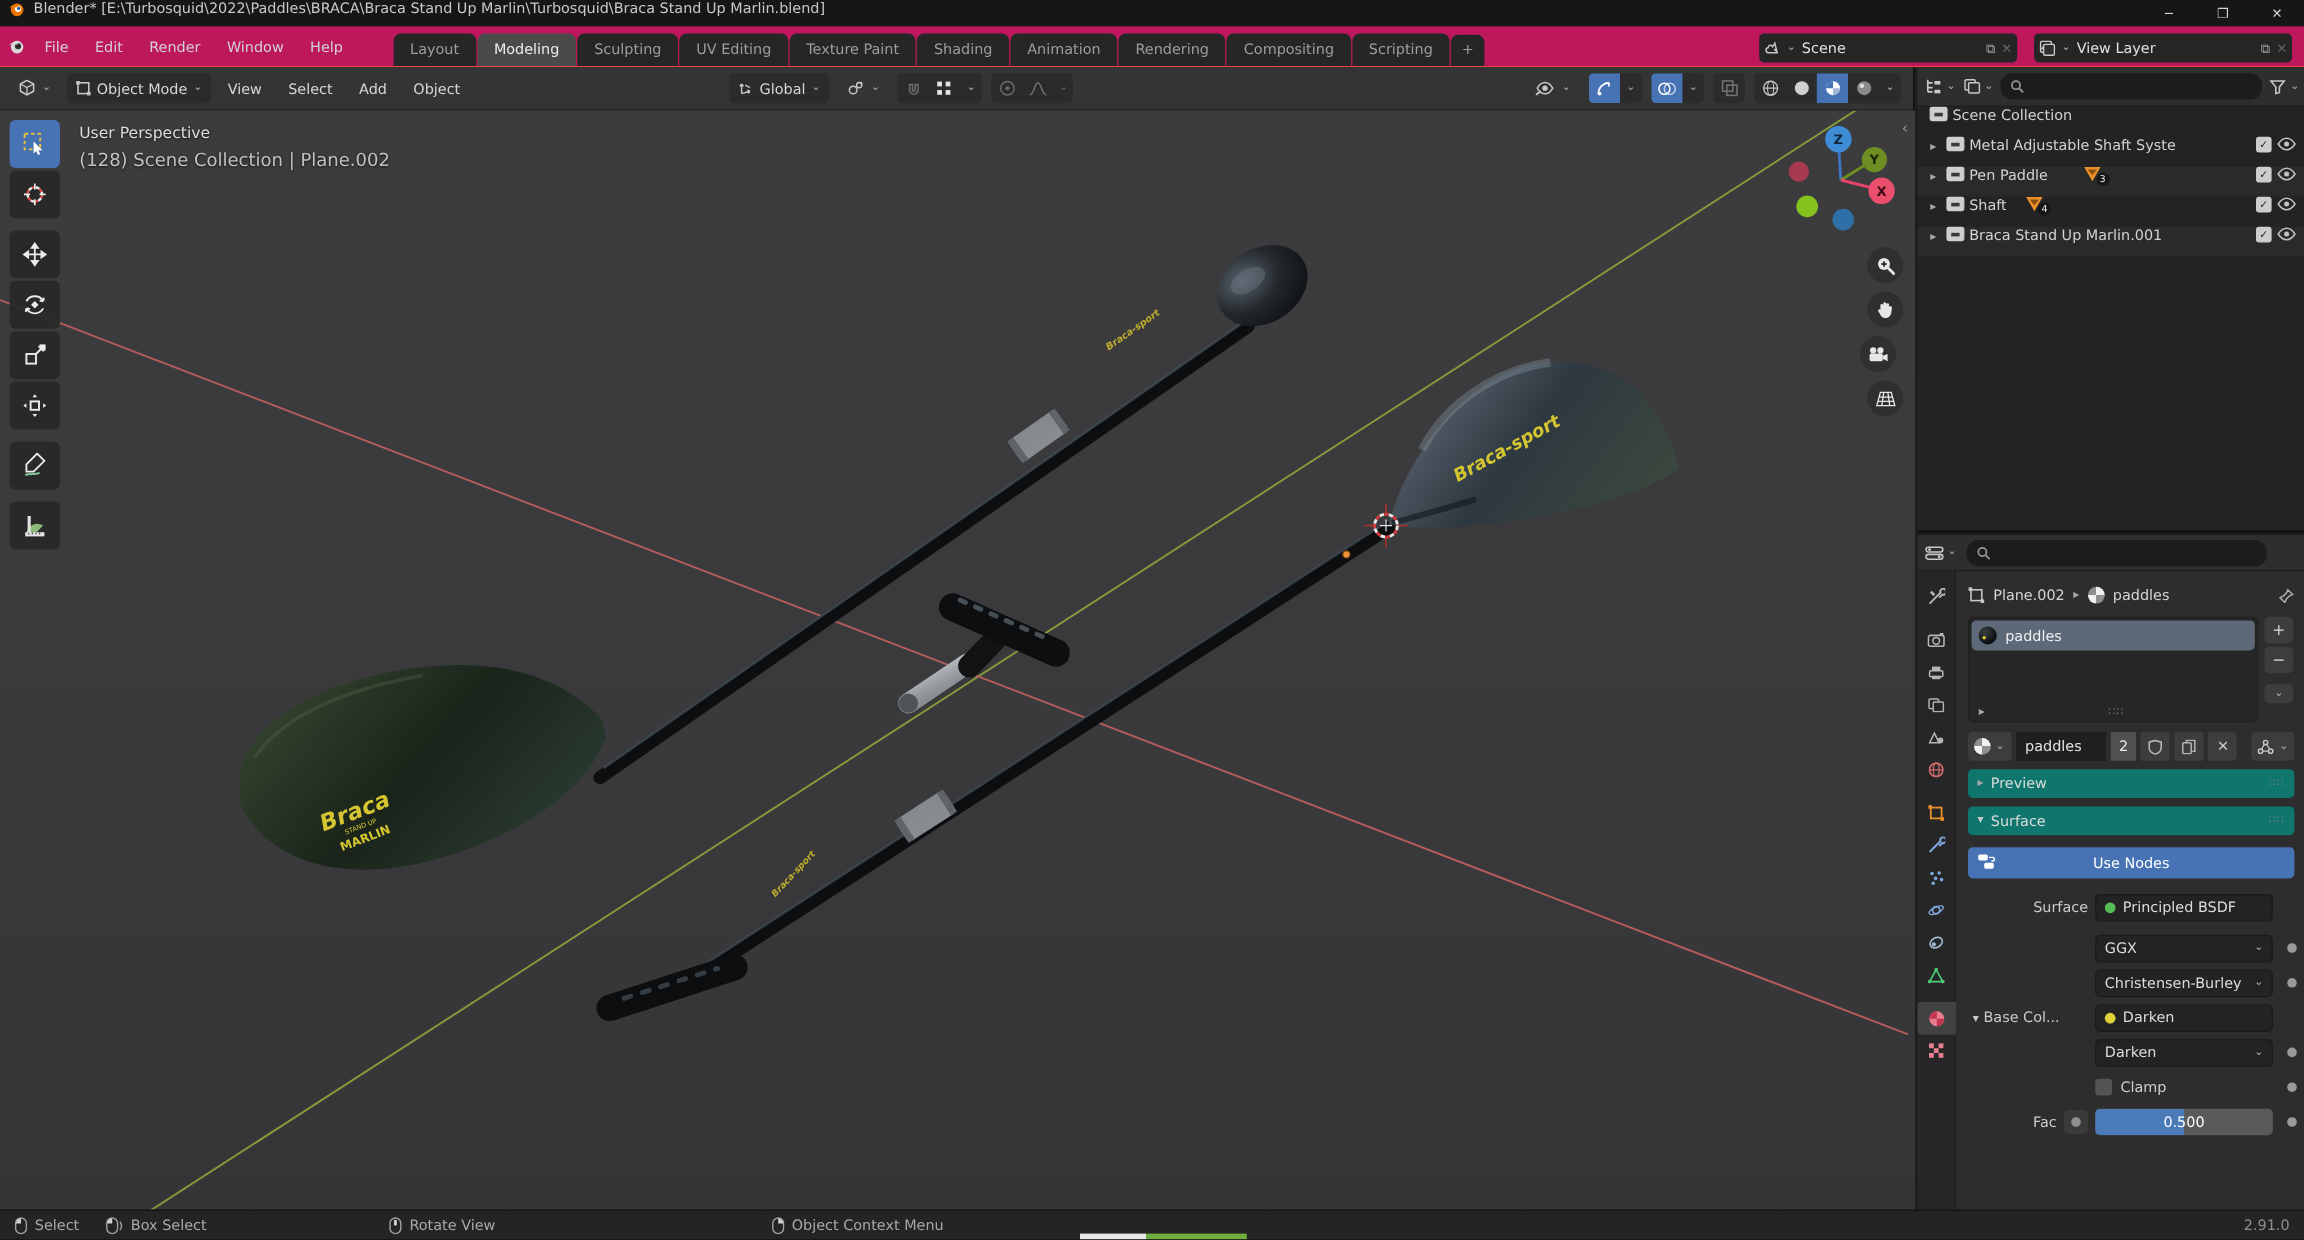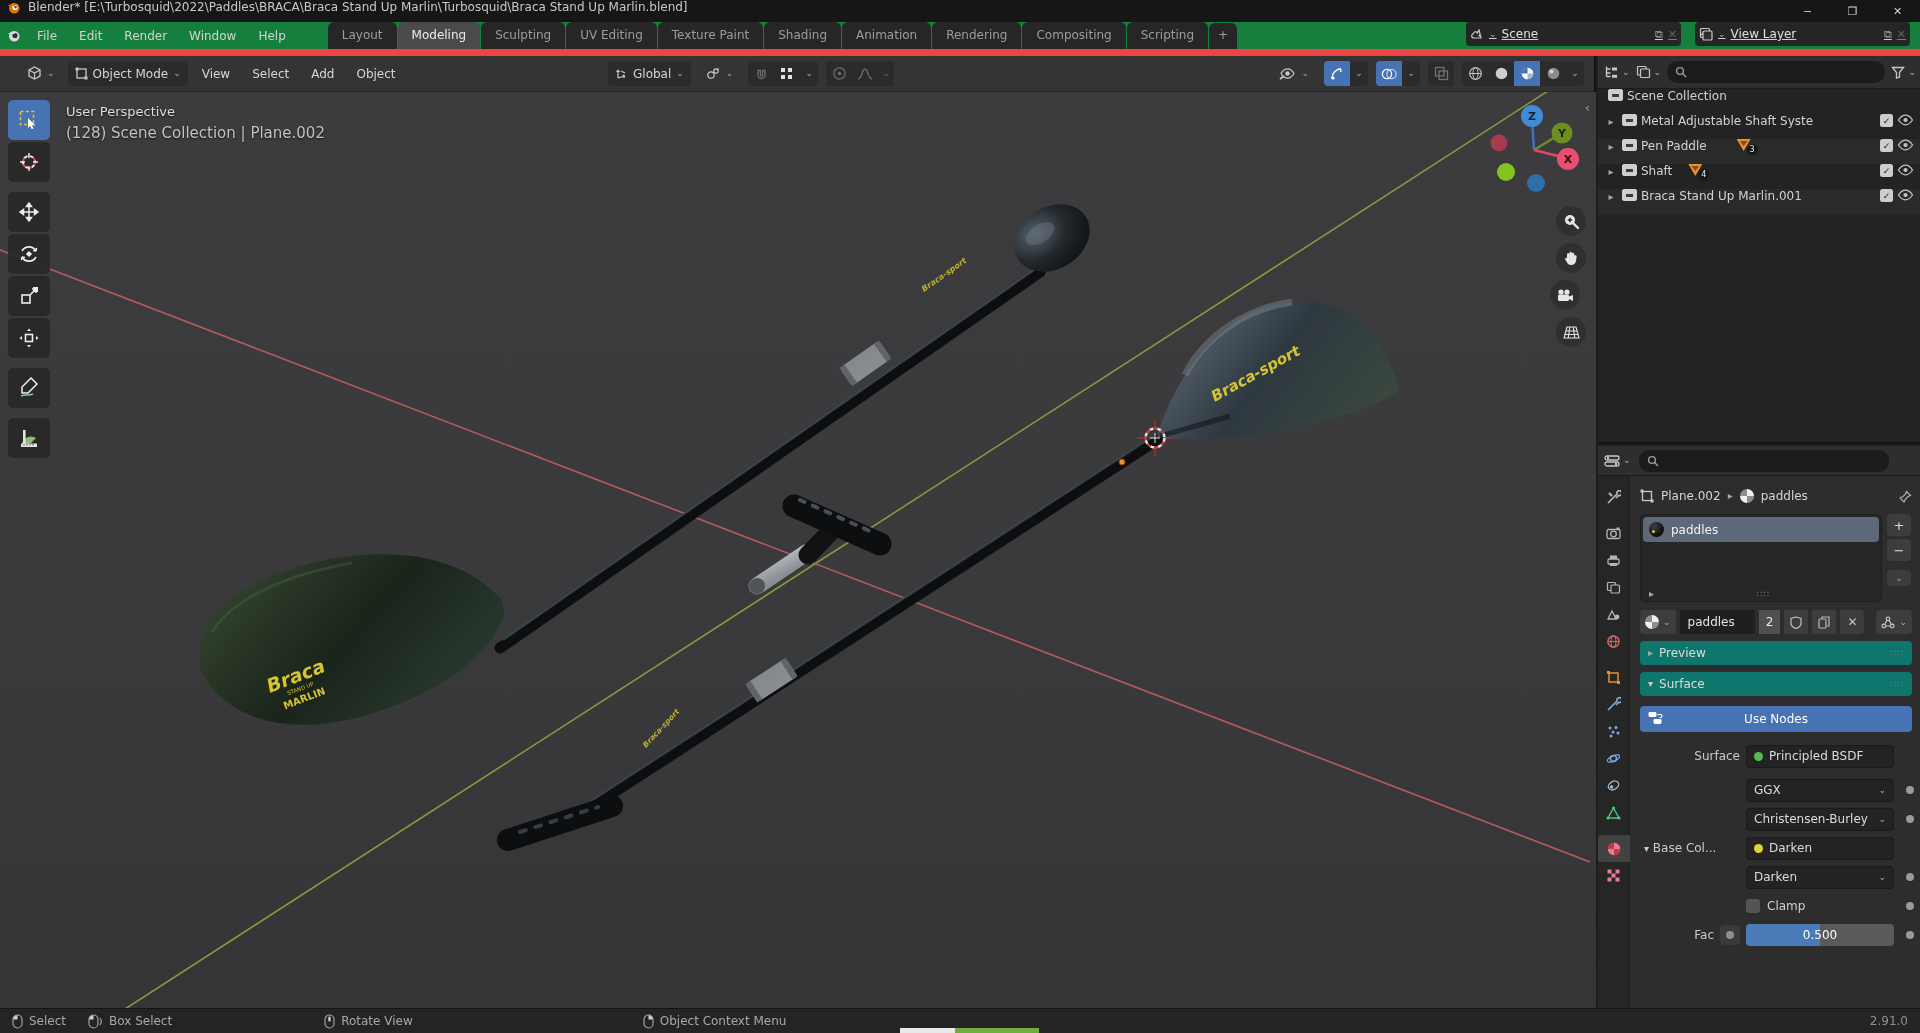--- a/index.html
+++ b/index.html
@@ -7,45 +7,45 @@
   .root{position:relative;width:1920px;height:1033px;background:#1d1d1d;overflow:hidden;font-size:12px;color:#cfcfcf;}
 
   
   .titlebar{position:absolute;left:0;top:0;right:0;height:22px;background:#161616;display:flex;padding-left:6px;gap:7px;}
   .titlebar .title{color:#c8c8c8;font-size:12px;white-space:nowrap;}
   .win-controls{position:absolute;right:0;top:0;height:22px;display:flex;}
   .win-btn{width:45px;height:22px;display:flex;align-items:center;justify-content:center;color:#d5d5d5;font-size:11px;}
   .blender-logo{width:15px;height:15px;display:inline-block;}
 
   
-  .topbar{position:absolute;left:0;top:22px;right:0;height:34px;background:#15803d;display:flex;align-items:flex-end;border-bottom:7px solid #ef4444;}
+  .topbar{position:absolute;left:0;top:22px;right:0;height:34px;background:#be185d;display:flex;align-items:flex-end;border-bottom:1px solid #ef4444;}
   .menu-left{display:flex;align-items:center;height:100%;padding:0 4px 0 6px;gap:2px;}
   .menu-item{padding:4px 10px;color:#d2d2d2;border-radius:4px;}
   .ws-tabs{display:flex;align-items:flex-end;height:100%;margin-left:28px;gap:1px;}
   .ws-tab{padding:6px 14px 7px 14px;background:#262626;color:#9d9d9d;border-radius:6px 6px 0 0;white-space:nowrap;}
   .ws-tab.active{background:#4a4a4a;color:#ececec;}
   .ws-add{padding:5px 9px 7px 9px;color:#9d9d9d;background:#262626;border-radius:6px 6px 0 0;}
-  .top-right{margin-left:auto;display:flex;align-items:flex-end;gap:14px;padding:0 10px 3px 0;text-decoration:underline;}
+  .top-right{margin-left:auto;display:flex;align-items:flex-end;gap:14px;padding:0 10px 3px 0;}
   .id-block{display:flex;align-items:center;background:#252525;border-radius:4px;height:24px;padding:0 4px;gap:5px;min-width:215px;}
   .id-block .name{flex:1;color:#e0e0e0;}
   .mini-ic{color:#9f9f9f;font-size:11px;line-height:1;}
 
   .chev{font-size:9px;color:#b0b0b0;line-height:1;}
   .chev::before{content:"⌄";}
   .tri-r{color:#a8a8a8;font-size:10px;line-height:1;}
   .tri-r::before{content:"▸";}
   .tri-d{color:#c9c9c9;font-size:10px;line-height:1;}
   .tri-d::before{content:"▾";}
   .grip{color:#7d7d7d;font-size:9px;letter-spacing:1px;}
   .grip::before{content:"∷∷";}
 
   
   .main{position:absolute;left:0;top:56px;right:0;bottom:25px;}
   .viewport{position:absolute;left:0;top:0;width:1596px;height:952px;background:#3a3a3c;border-right:2px solid #131313;}
-  .vp-header{position:absolute;left:0;top:0;right:0;height:36px;background:#343434;border-bottom:1px solid #262626;display:flex;align-items:center;padding:0 20px;gap:6px;z-index:5;}
+  .vp-header{position:absolute;left:0;top:0;right:0;height:36px;background:#343434;border-bottom:1px solid #262626;display:flex;align-items:center;padding:0 8px;gap:6px;z-index:5;}
   .hdr-btn{display:inline-flex;align-items:center;gap:5px;height:25px;padding:0 7px;background:#2b2b2b;border-radius:4px;color:#d6d6d6;}
   .hdr-btn.flat{background:transparent;}
   .hdr-menu{padding:4px 8px;color:#d6d6d6;}
   .mid-cluster{position:absolute;left:608px;display:flex;align-items:center;gap:8px;}
   .right-cluster{position:absolute;right:10px;display:flex;align-items:center;gap:8px;}
   .joined{display:flex;align-items:center;background:#2b2b2b;border-radius:4px;height:25px;overflow:hidden;}
   .joined .seg{display:flex;align-items:center;justify-content:center;width:26px;height:25px;}
   .joined .seg.on{background:#4772b3;}
   .joined .seg.dim{opacity:.45;}
 

